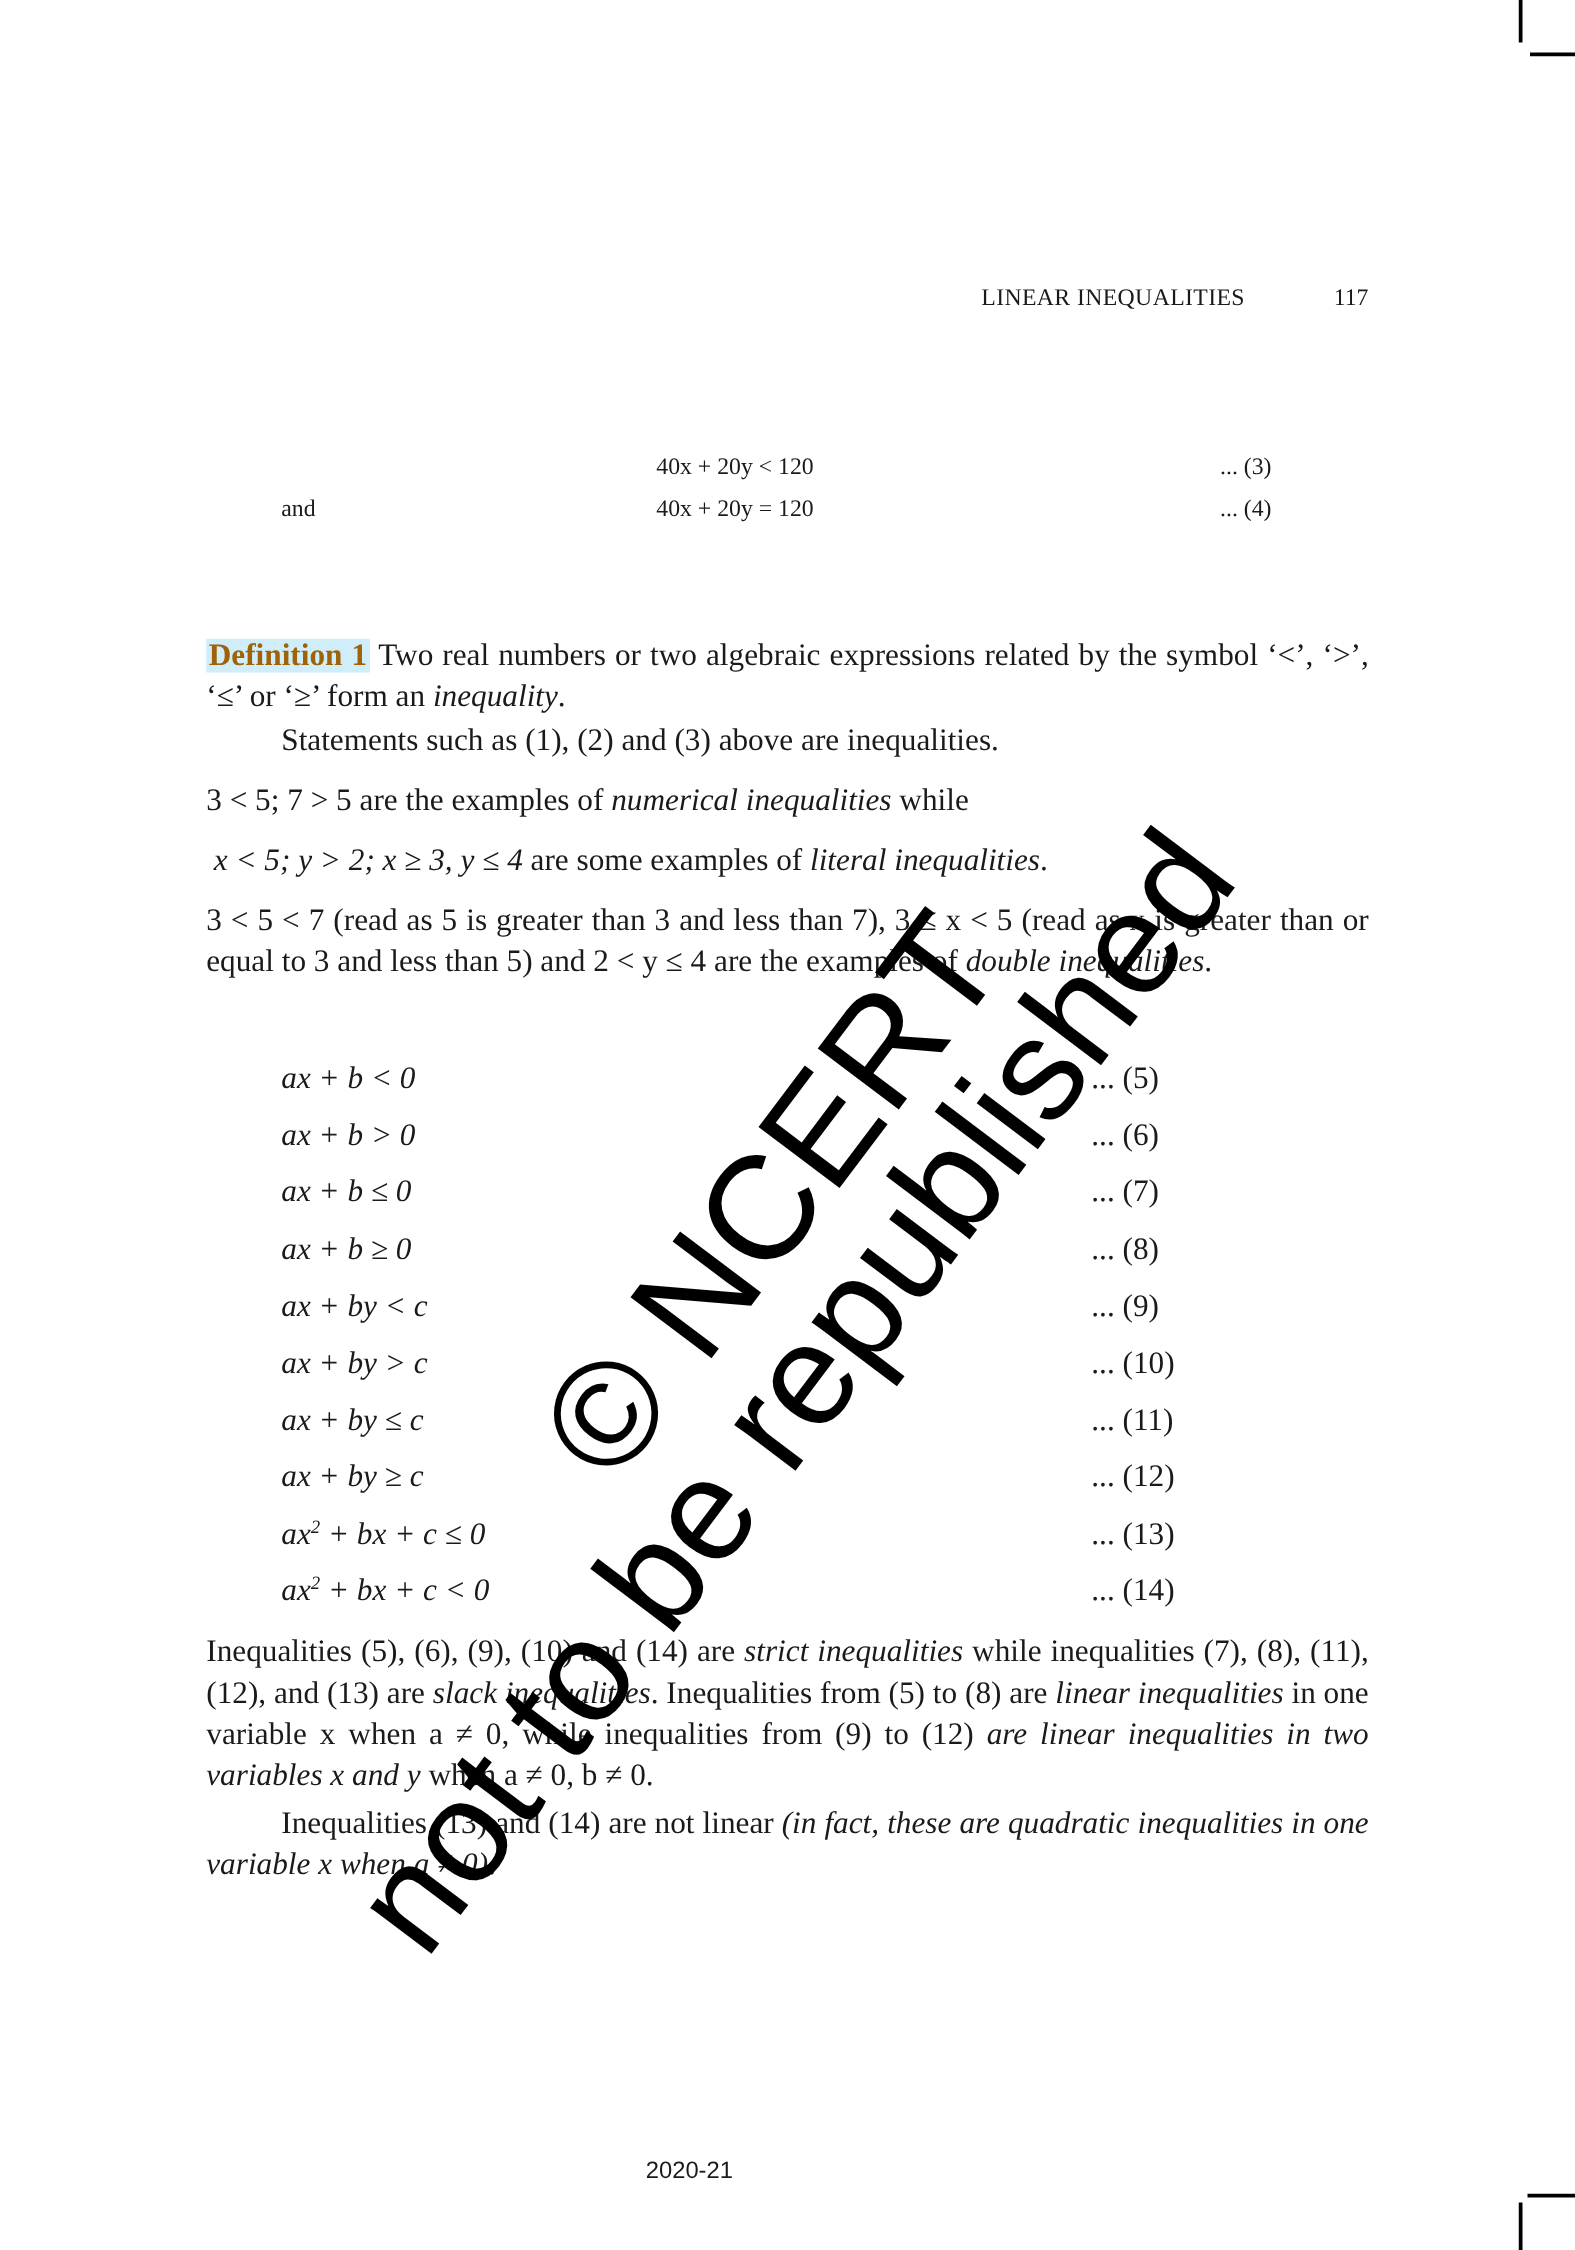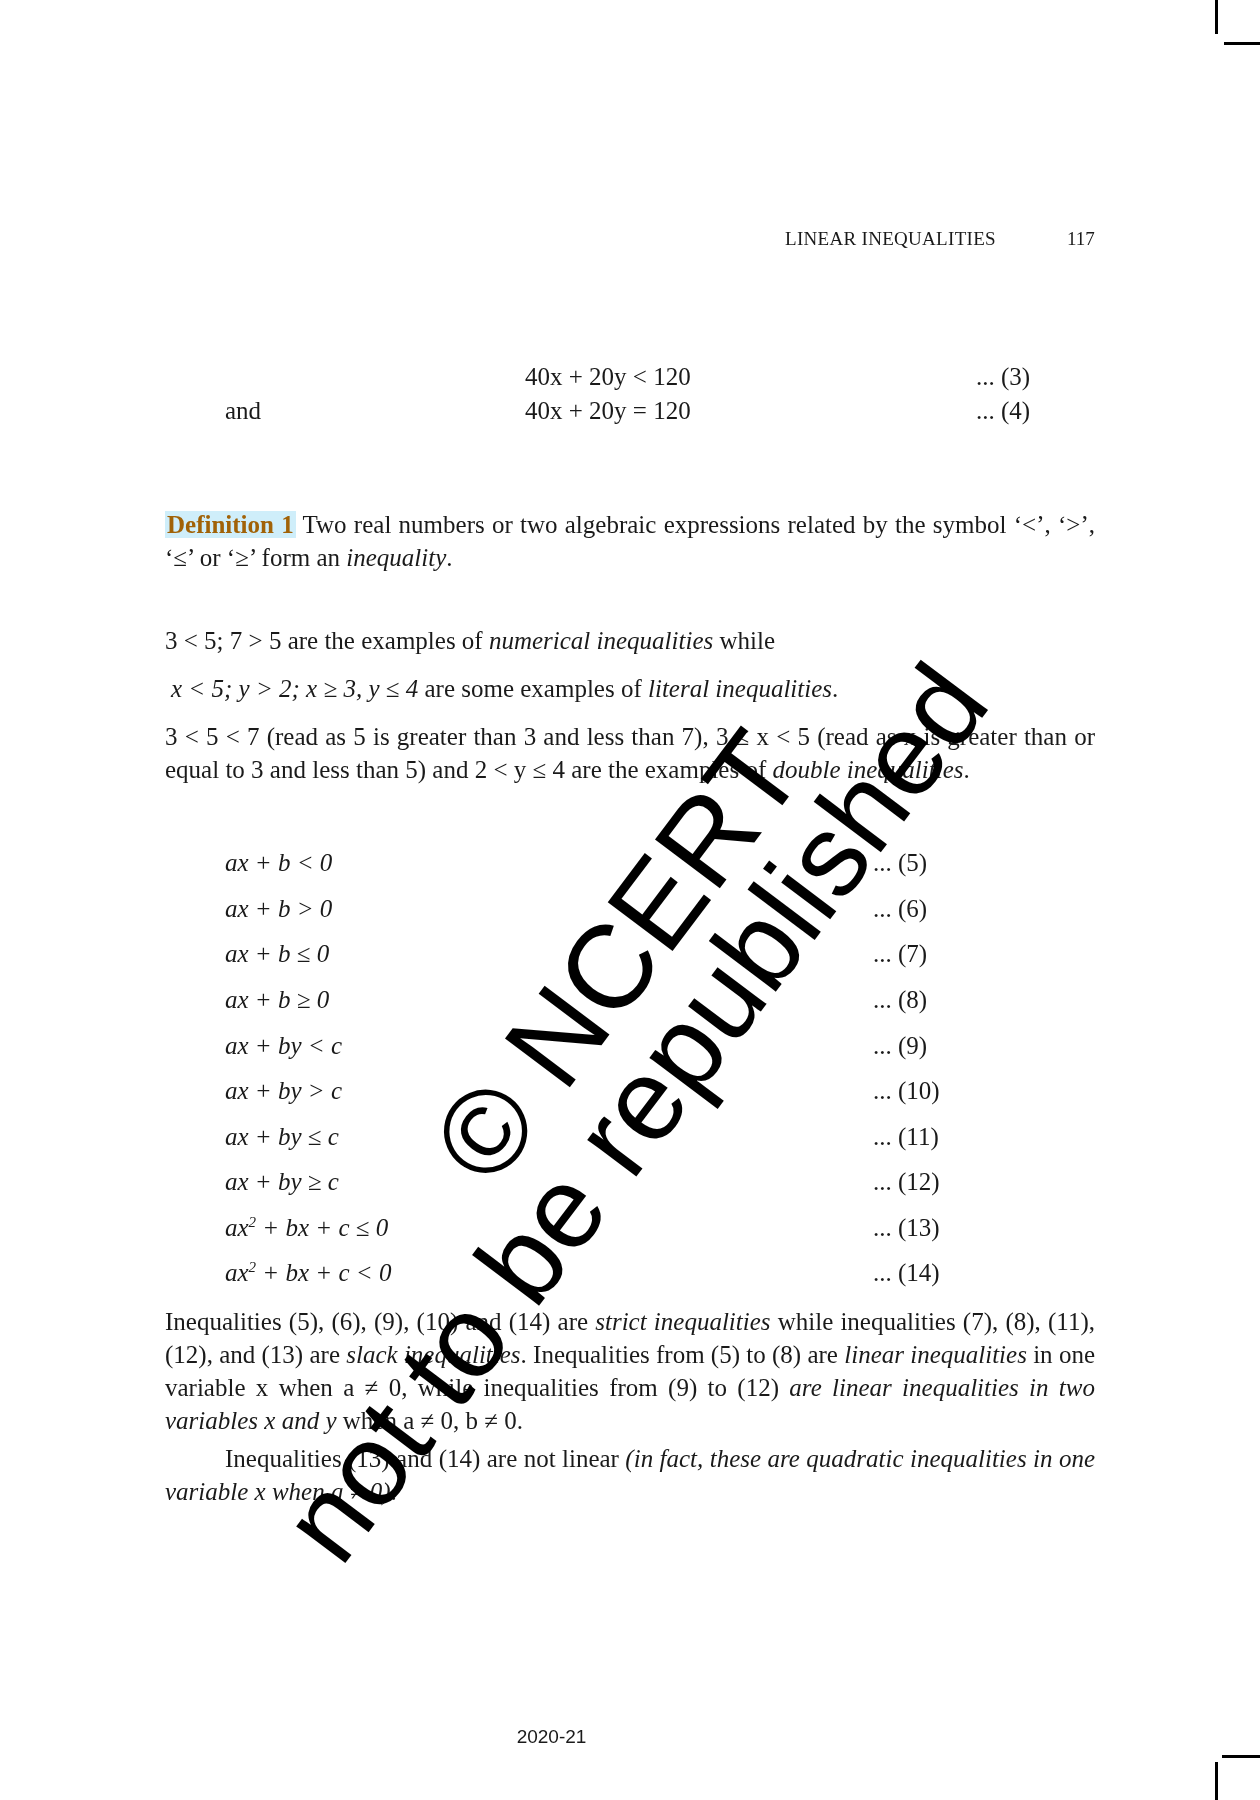--- a/index.html
+++ b/index.html
@@ -6,21 +6,21 @@
   body { width:1260px; height:1800px; position:relative; overflow:hidden;
          font-family:"Liberation Serif","DejaVu Serif",serif; color:#1a1a1a; }
   .page { position:absolute; left:0; top:0; width:1260px; height:1800px; }
   .crop { position:absolute; background:#000; }
   .running-head { position:absolute; top:228px; left:785px; font-size:19px; letter-spacing:0.3px; }
   .page-num { position:absolute; top:228px; left:1067px; font-size:19px; }
   .para { position:absolute; left:165px; width:930px; font-size:25px; line-height:33px; text-align:justify; }
   .para.indent { text-indent:60px; }
   .i { font-style:italic; }
   .defn { color:#a16207; background:#cfeefa; font-weight:bold; padding:0 2px; }
-  .eqline { position:absolute; font-size:25px; }
+  .eqline { position:absolute; font-size:19px; }
   .eq { position:absolute; left:225px; font-size:25px; font-style:italic; }
   .eqnum { position:absolute; left:873px; font-size:25px; }
   .footer { position:absolute; top:1726px; left:0; width:1103px; text-align:center;
             font-family:"Liberation Sans",sans-serif; font-size:19px; }
   .wm { position:absolute; font-family:"Liberation Sans","DejaVu Sans",sans-serif; color:#000;
         white-space:nowrap; transform-origin:0 0; }
   sup { font-size:15px; }
 </style>
 </head>
 <body>
@@ -41,20 +41,21 @@
   </div>
   <div class="eqline" style="top:363px;left:976px;">... (3)</div>
   <div class="eqline" style="top:397px;left:225px;">and</div>
   <div class="eqline" style="top:397px;left:525px;">40x + 20y = 120</div>
   <div class="eqline" style="top:397px;left:976px;">... (4)</div>
 
 
   <div class="para" style="top:508px;">
     <span class="defn">Definition 1</span><span> Two real numbers or two algebraic expressions related by the symbol ‘&lt;’, ‘&gt;’, ‘≤’ or ‘≥’ form an </span><span class="i">inequality</span><span>.</span>
   </div>
+  <div class="para indent" style="top:576px;">Statements such as (1), (2) and (3) above are inequalities.</div>
 
   <div class="para" style="top:624px;">
     <span>3 &lt; 5;  7 &gt; 5 are the examples of </span><span class="i">numerical inequalities</span><span> while</span>
   </div>
 
   <div class="para" style="top:672px;left:171px;">
     <span class="i">x &lt; 5; y &gt; 2; x  ≥  3,  y ≤  4</span><span> are some examples of  </span><span class="i">literal inequalities</span><span>.</span>
   </div>
 
   <div class="para" style="top:720px;">

